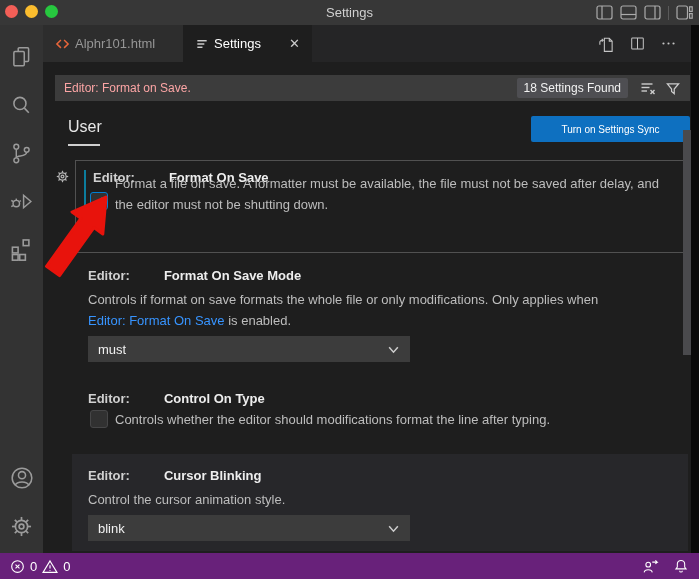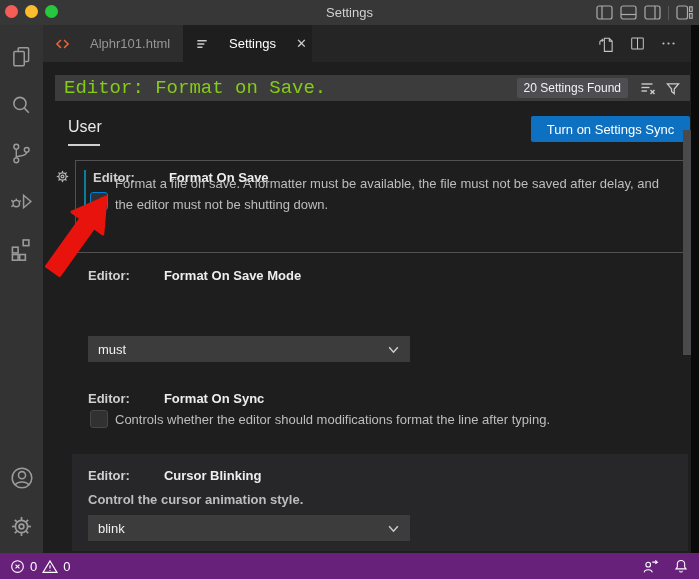--- a/index.html
+++ b/index.html
@@ -20,41 +20,41 @@
   
   .activitybar { position:absolute; left:0; top:25px; width:43px; height:528px; background:#333333;
                  display:flex; flex-direction:column; color:#9b9b9b; }
   .ab-top { display:flex; flex-direction:column; padding-top:8px; }
   .ab-bottom { margin-top:auto; display:flex; flex-direction:column; padding-bottom:3px; }
   .ab-item { height:48px; display:flex; align-items:center; justify-content:center; cursor:pointer; }
 
   
   .tabbar { position:absolute; left:43px; top:25px; width:648px; height:37px; background:#252526;
             display:flex; align-items:stretch; }
-  .tab { display:flex; align-items:center; gap:20px; padding:0 12px; font-size:13px; cursor:pointer; }
+  .tab { display:flex; align-items:center; gap:5px; padding:0 12px; font-size:13px; cursor:pointer; }
   .tab.inactive { background:#2d2d2d; color:#969696; width:140px; }
   .tab.active { background:#1e1e1e; color:#ffffff; width:129px; }
   .tab .close { margin-left:auto; color:#cccccc; font-size:13px; }
   .tab-actions { margin-left:auto; display:flex; align-items:center; gap:14px; padding-right:14px; color:#c5c5c5; }
 
   
   .main { position:absolute; left:43px; top:62px; width:648px; height:491px; background:#1e1e1e; }
 
   .searchbox { position:absolute; left:12px; top:13px; width:635px; height:26px; background:#3c3c3c;
                display:flex; align-items:center; padding:0 5px 0 9px; }
-  .search-text { flex:1; background:transparent; border:none; outline:none; color:#84cc16; font-size:19px;
-                 font-family:Liberation Mono, monospace; }
+  .search-text { flex:1; background:transparent; border:none; outline:none; color:#fca5a5; font-size:12px;
+                 font-family:Liberation Sans, sans-serif; }
   .results-badge { background:#4e4e52; color:#f2f2f2; font-size:12px; padding:3px 7px; border-radius:2px;
                    white-space:nowrap; margin-right:7px; }
   .search-action { color:#cccccc; display:flex; align-items:center; padding:0 4px; cursor:pointer; }
 
   .scope-tab { position:absolute; left:25px; top:56px; color:#e7e7e7; font-size:16px; cursor:pointer; }
   .scope-underline { position:absolute; left:25px; top:82px; width:32px; height:2px; background:#cfcfcf; }
   .sync-btn { position:absolute; left:488px; top:54px; width:159px; height:26px; background:#0e70c0;
-              color:#ffffff; font-size:13px; border:none; border-radius:2px; cursor:pointer;
+              color:#ffffff; font-size:10px; border:none; border-radius:2px; cursor:pointer;
               font-family:"Liberation Sans", sans-serif; }
 
   .setting-title { font-size:13px; }
   .setting-title .cat { color:#d0d0d0; font-weight:bold; margin-right:4px; }
   .setting-title .name { color:#eeeeee; font-weight:bold;margin-left:30px; }
   .setting-desc { font-size:13px; color:#bdbdbd; line-height:21px; }
   .link { color:#3794ff; cursor:pointer; }
 
   .row1 { position:absolute; left:32px; top:98px; width:611px; height:93px; border:1px solid #515151; }
   .row-gear { position:absolute; left:12px; top:107px; color:#b5b5b5; }
@@ -73,21 +73,21 @@
               display:flex; align-items:center; padding:0 10px; cursor:pointer; }
   .dropdown .chev { margin-left:auto; display:flex; }
   .dd-mode { left:45px; top:274px; }
 
   .row3-title { position:absolute; left:45px; top:329px; }
   .row3-check { position:absolute; left:47px; top:348px; }
   .row3-desc { position:absolute; left:72px; top:347px; width:540px; }
 
   .row4 { position:absolute; left:29px; top:392px; width:616px; height:97px; background:#27272a; }
   .row4 .setting-title { position:absolute; left:16px; top:14px; }
-  .row4 .setting-desc { position:absolute; left:16px; top:35px;font-weight:bold; }
+  .row4 .setting-desc { position:absolute; left:16px; top:35px; }
   .dd-blink { left:16px; top:61px; }
 
   .scrollbar { position:absolute; left:640px; top:68px; width:8px; height:225px; background:#4a4a4d; }
 
   
   .statusbar { position:absolute; left:0; top:553px; width:699px; height:26px; background:#68217a;
                display:flex; align-items:center; color:#ffffff; font-size:13px; padding:0 10px; }
   .sb-group { display:flex; align-items:center; gap:5px; cursor:pointer; }
   .sb-right { margin-left:auto; display:flex; align-items:center; gap:14px; }
 
@@ -250,21 +250,21 @@
             <circle cx="17.5" cy="11" r="1.4"></circle>
           </svg>
       </span>
     </div>
   </div>
 
   <div class="main">
 
     <div class="searchbox">
       <input class="search-text" type="text" value="Editor: Format on Save." style="">
-      <span class="results-badge">20 Settings Found</span>
+      <span class="results-badge">18 Settings Found</span>
       <span class="search-action">
         <svg width="18" height="16" viewBox="0 0 18 16" fill="none" stroke="currentColor" stroke-width="1.4">
           <line x1="2.5" y1="4" x2="13.5" y2="4"></line>
             <line x1="2.5" y1="7.5" x2="10.5" y2="7.5"></line>
           <line x1="2.5" y1="11" x2="8" y2="11"></line>
           <line x1="11.5" y1="10" x2="15.5" y2="14"></line>
             <line x1="15.5" y1="10" x2="11.5" y2="14"></line>
           </svg>
       </span>
       <span class="search-action">
@@ -299,31 +299,35 @@
       </div>
       <div class="checkbox checked">
         <span>✓</span>
       </div>
       <div class="setting-desc">Format a file on save. A formatter must be available, the file must not be saved after delay, and the editor must not be shutting down.</div>
     </div>
 
     <div class="setting-title row2-title">
       <span class="cat">Editor:</span><span class="name">Format On Save Mode</span>
     </div>
+    <div class="setting-desc row2-desc">
+      <span>Controls if format on save formats the whole file or only modifications. Only applies when</span>
+      <span class="desc-line2"><span class="link">Editor: Format On Save</span><span> is enabled.</span></span>
+    </div>
     <div class="dropdown dd-mode">
       <span>must</span>
       <span class="chev">
         <svg width="13" height="13" viewBox="0 0 12 12" fill="none" stroke="#cccccc" stroke-width="1.4">
           <polyline points="2,4 6,8.5 10,4"></polyline>
           </svg>
       </span>
     </div>
 
     <div class="setting-title row3-title">
-      <span class="cat">Editor:</span><span class="name">Format On Sync</span>
+      <span class="cat">Editor:</span><span class="name">Control On Type</span>
     </div>
     <div class="checkbox row3-check"></div>
     <div class="setting-desc row3-desc">Controls whether the editor should modifications format the line after typing.</div>
 
     <div class="row4">
       <div class="setting-title">
         <span class="cat">Editor:</span><span class="name">Cursor Blinking</span>
       </div>
       <div class="setting-desc">Control the cursor animation style.</div>
       <div class="dropdown dd-blink">

